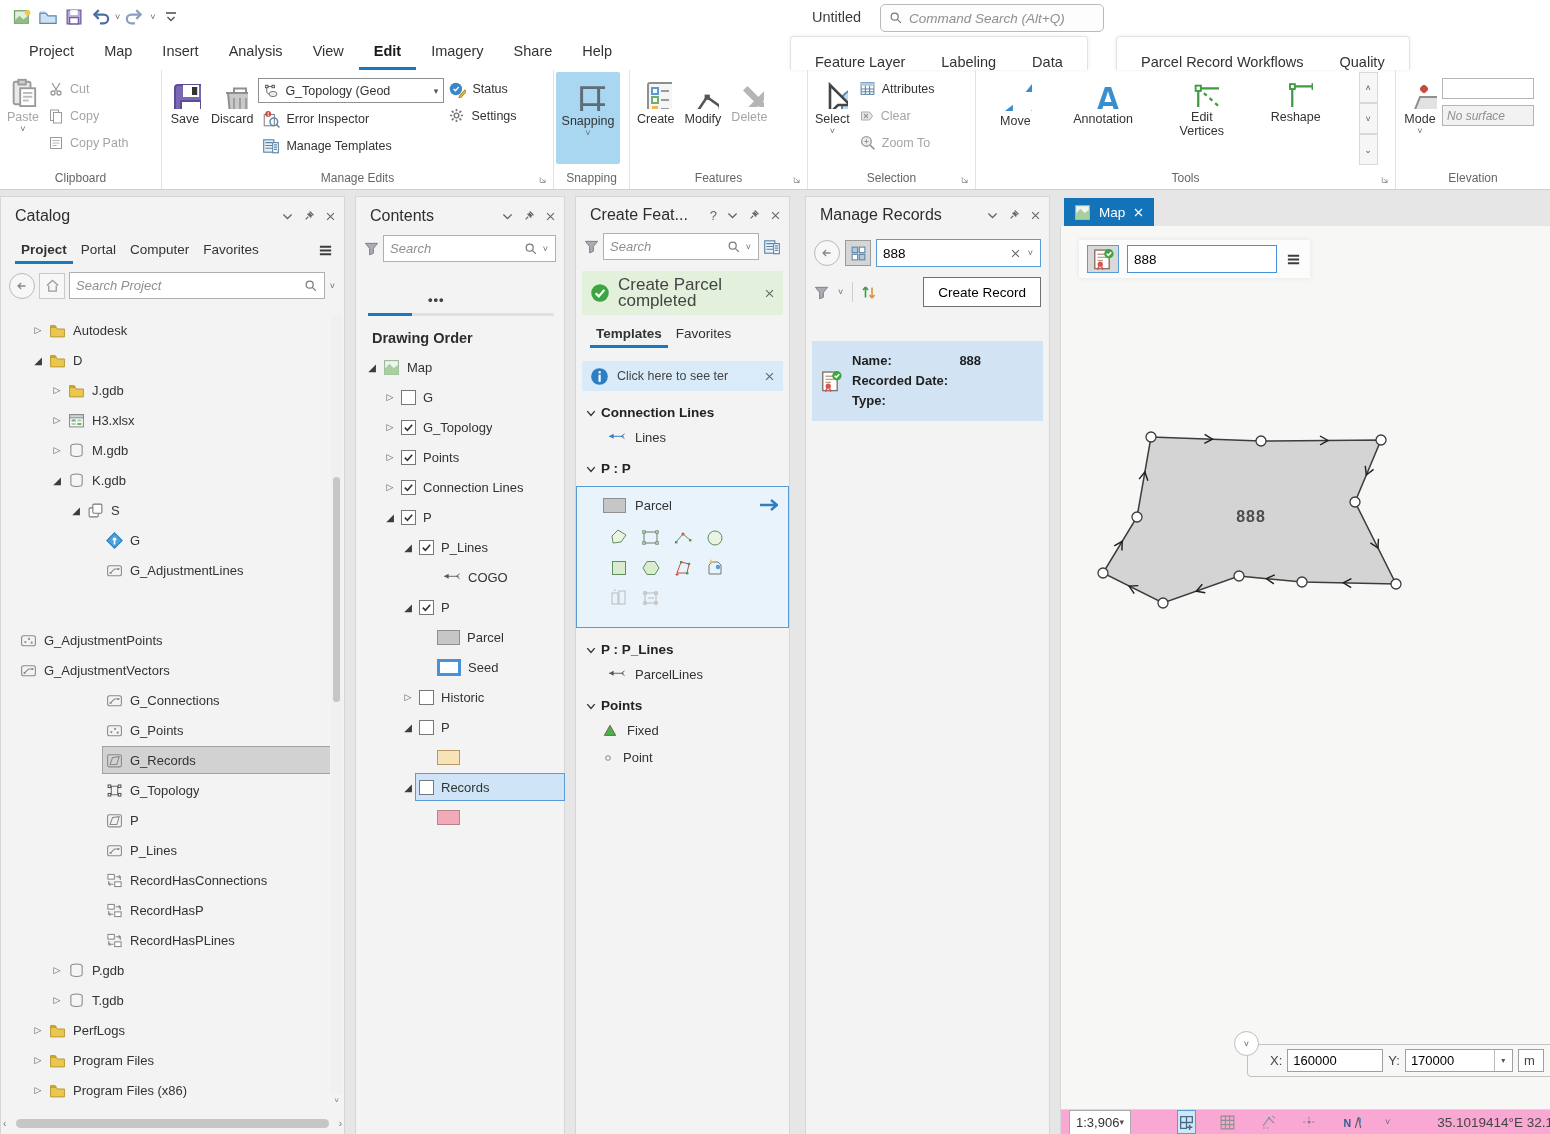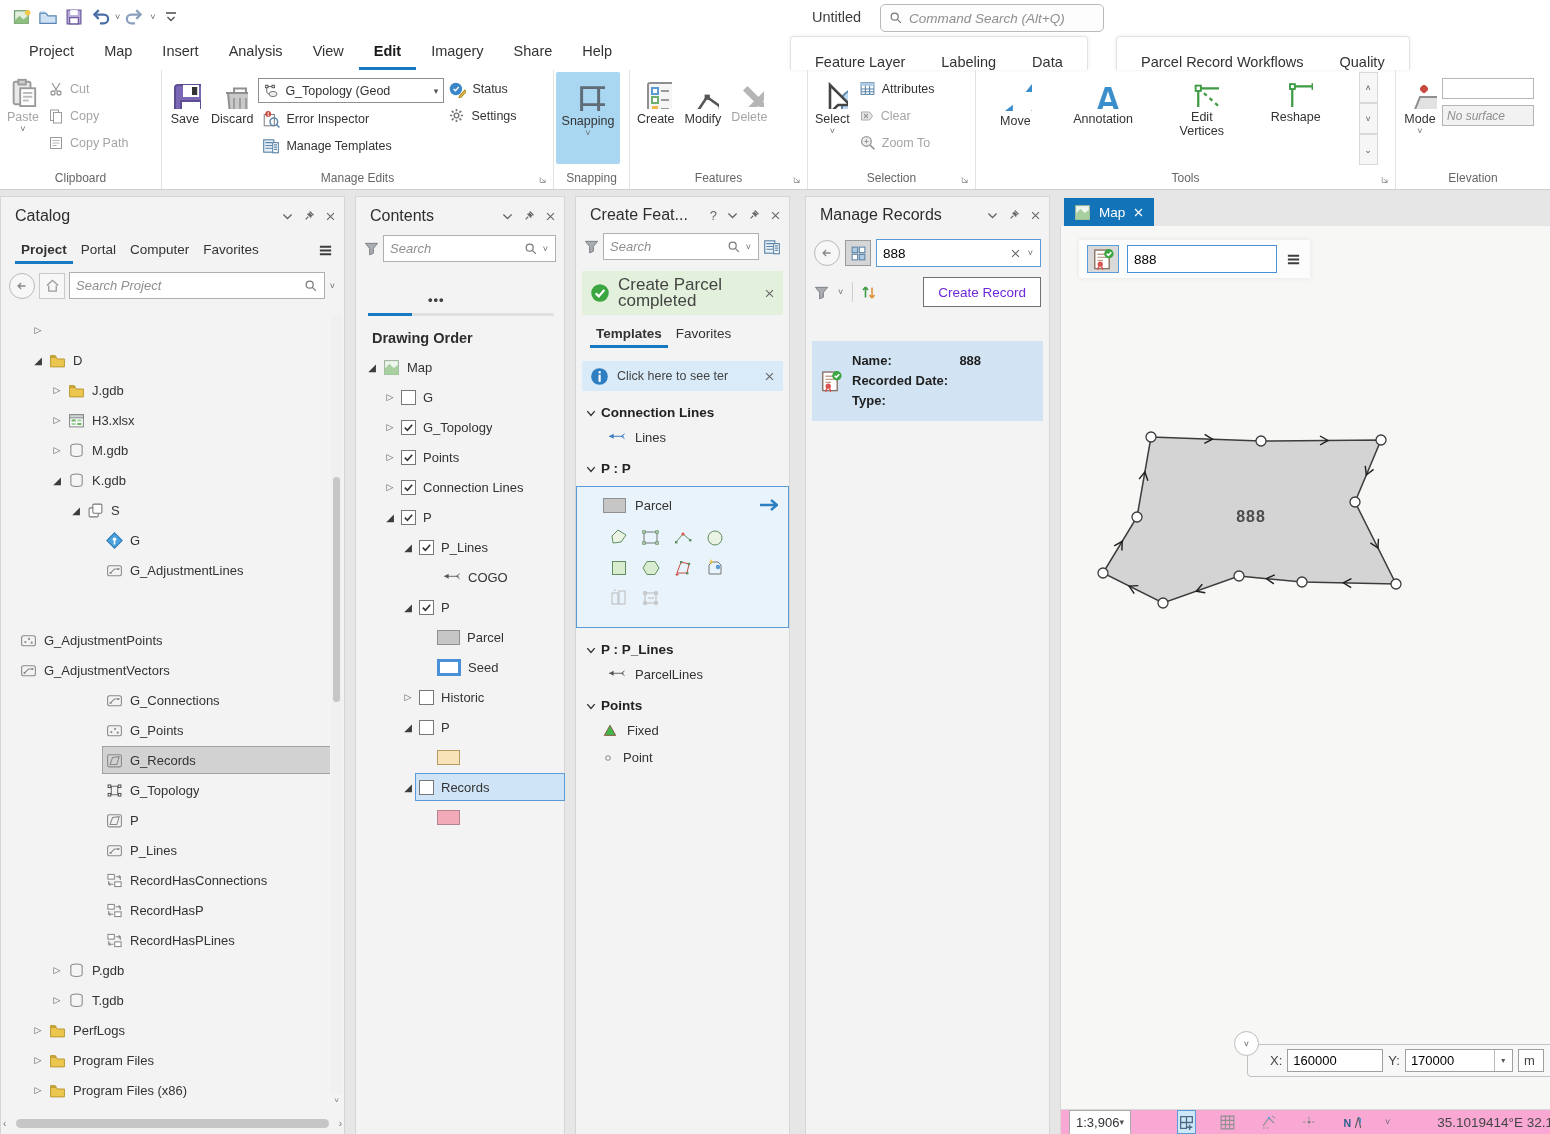--- a/index.html
+++ b/index.html
@@ -95,21 +95,21 @@
 .tmplitem{display:flex;align-items:center;gap:9px;padding:6px 8px 6px 26px;font-size:13px}
 .parcelcard{margin:6px 0 4px 0;border:1px solid #5b9bd5;background:#e9f3fb;padding:10px 10px 14px 26px;position:relative}
 .pcrow{display:flex;align-items:center;gap:9px}
 .pcgrid{display:grid;grid-template-columns:repeat(4,32px);grid-auto-rows:30px;margin-top:10px;align-items:center}
 .ptool{display:flex;align-items:center;justify-content:center}
 
 .mrrow1{display:flex;align-items:center;gap:5px;padding:6px 8px}
 .mrcombo{flex:1;display:flex;align-items:center;border:1px solid #5b9bd5;background:#fff;height:28px;padding:0 6px;gap:6px;min-width:0}
 .mrcombo input{border:none;outline:none;flex:1;min-width:0;font-size:13.5px}
 .mrrow2{display:flex;align-items:center;gap:8px;padding:4px 8px 8px}
-.crbtn{margin-left:auto;border:1px solid #707070;background:#fff;font-size:13.5px;color:#6d28d9;padding:4px 14px;height:30px}
+.crbtn{margin-left:auto;border:1px solid #707070;background:#fff;font-size:13.5px;color:#000000;padding:4px 14px;height:30px}
 .reccard{margin:26px 6px 0;background:#d2e4f3;display:flex;gap:10px;padding:10px 8px;align-items:center}
 .reclabels{font-size:13px;line-height:20px;font-weight:bold;color:#1f1f1f}
 .recval{font-weight:bold}
 
 #maptabbar{height:30px;display:flex;align-items:flex-end;padding-left:4px}
 .maptab{height:28px;background:#1273b8;color:#fff;display:flex;align-items:center;gap:8px;padding:0 10px;font-size:13.5px}
 #mapcontent{position:absolute;left:0;right:0;top:30px;bottom:0;background:#f7f7f5;overflow:hidden;border-left:1px solid #d6d6d6}
 #mapsvg{position:absolute;left:0;top:0}
 #recoverlay{position:absolute;left:18px;top:14px;display:flex;align-items:center;gap:8px;background:rgba(252,252,252,.92);padding:5px 8px;box-shadow:0 0 5px rgba(0,0,0,.08)}
 #recoverlay .recbtn{width:32px;height:28px;background:#d9d9d9;border:1px solid #5b9bd5;display:flex;align-items:center;justify-content:center}
@@ -630,20 +630,29 @@
               <circle cx="6.5" cy="6.5" r="4" stroke="#7a7a7a" stroke-width="1.4"></circle>
               <path d="M9.5 9.5 L13.5 13.5" stroke="#7a7a7a" stroke-width="1.4"></path>
             </svg>
           </span>
       </div>
       <span class="qchev">˅</span>
     </div>
     <div class="tree" id="catalog-tree" style="top:118px;bottom:22px">
         <div class="trow" style="padding-left: 29px;">
           <span class="exp ">▷</span>
+          <span class="hl ">
+            <span class="ic">
+              <svg width="17" height="17" viewBox="0 0 16 16" fill="none">
+                <path d="M1.5 4.8 h5 l1.3 1.8 h6.7 v7.4 H1.5z" fill="#ecc74f" stroke="#b8962e" stroke-width=".9"></path>
+                <path d="M1.5 4.8 V3.4 h4.3 l1 1.4z" fill="#dab63f" stroke="#b8962e" stroke-width=".9"></path>
+              </svg>
+            </span>
+            <span class="tlabel">Autodesk</span>
+          </span>
         </div>
         <div class="trow" style="padding-left: 29px;">
           <span class="exp e">◢</span>
           <span class="hl ">
             <span class="ic">
               <svg width="17" height="17" viewBox="0 0 16 16" fill="none">
                 <path d="M1.5 4.8 h5 l1.3 1.8 h6.7 v7.4 H1.5z" fill="#ecc74f" stroke="#b8962e" stroke-width=".9"></path>
                 <path d="M1.5 4.8 V3.4 h4.3 l1 1.4z" fill="#dab63f" stroke="#b8962e" stroke-width=".9"></path>
               </svg>
             </span>

